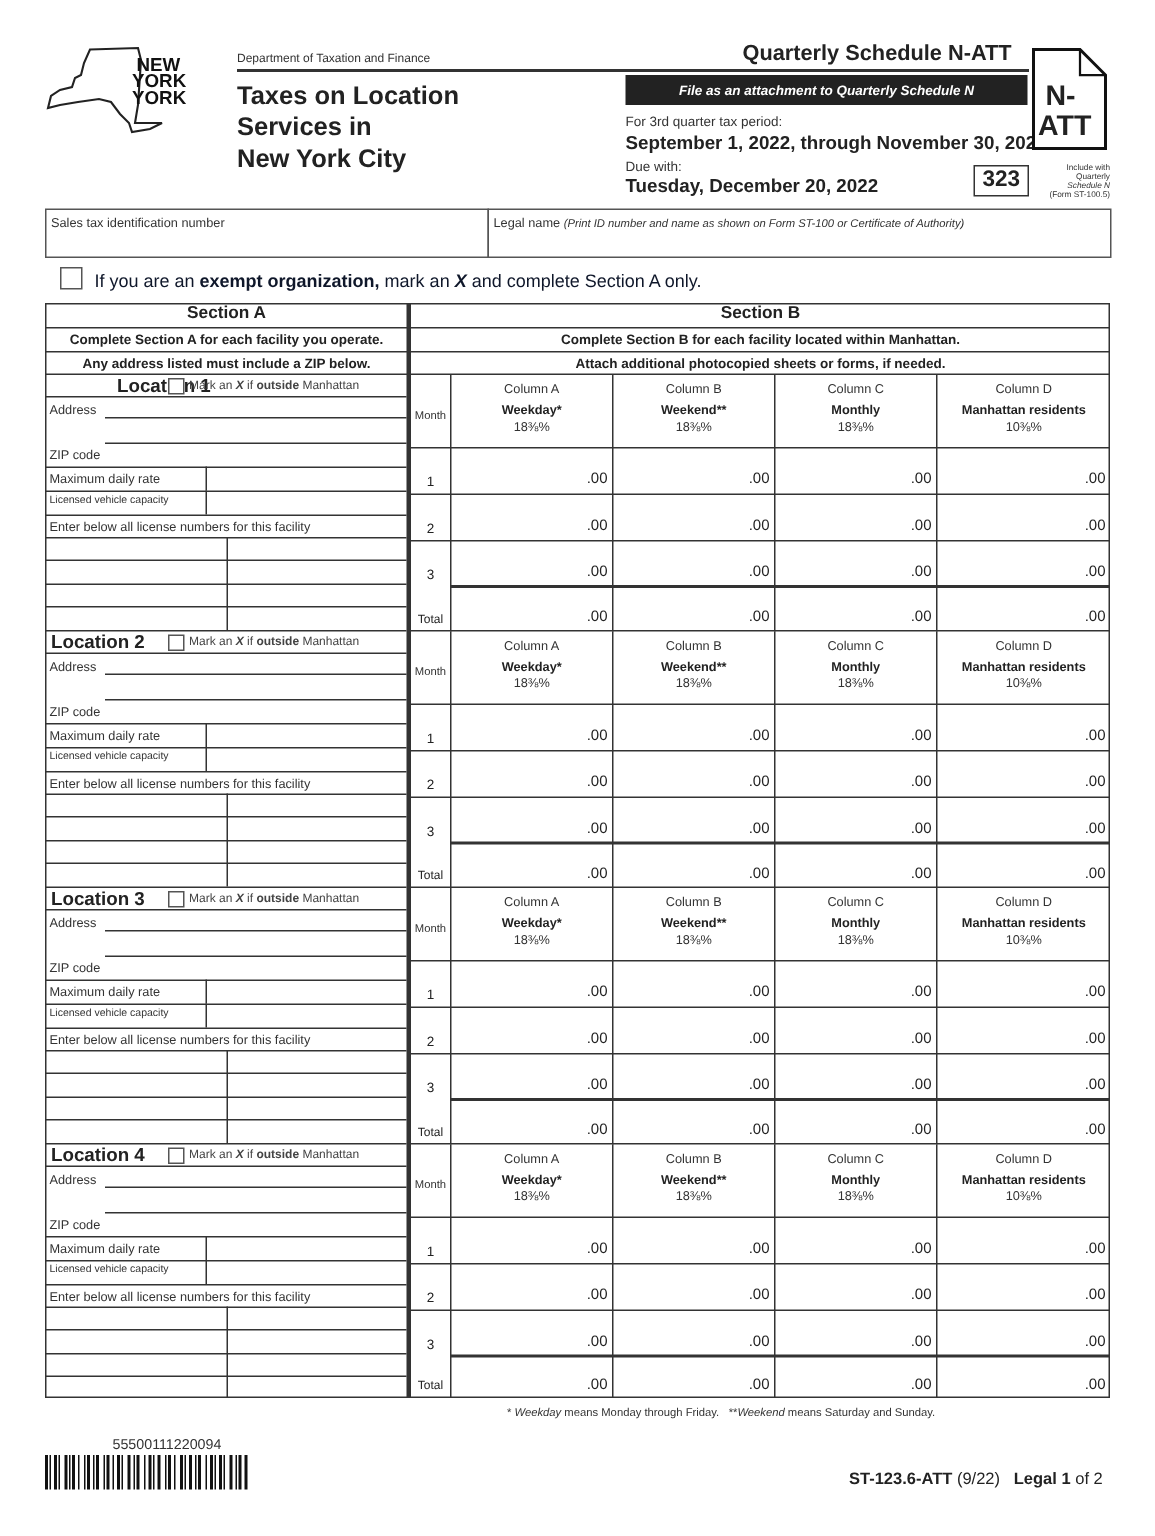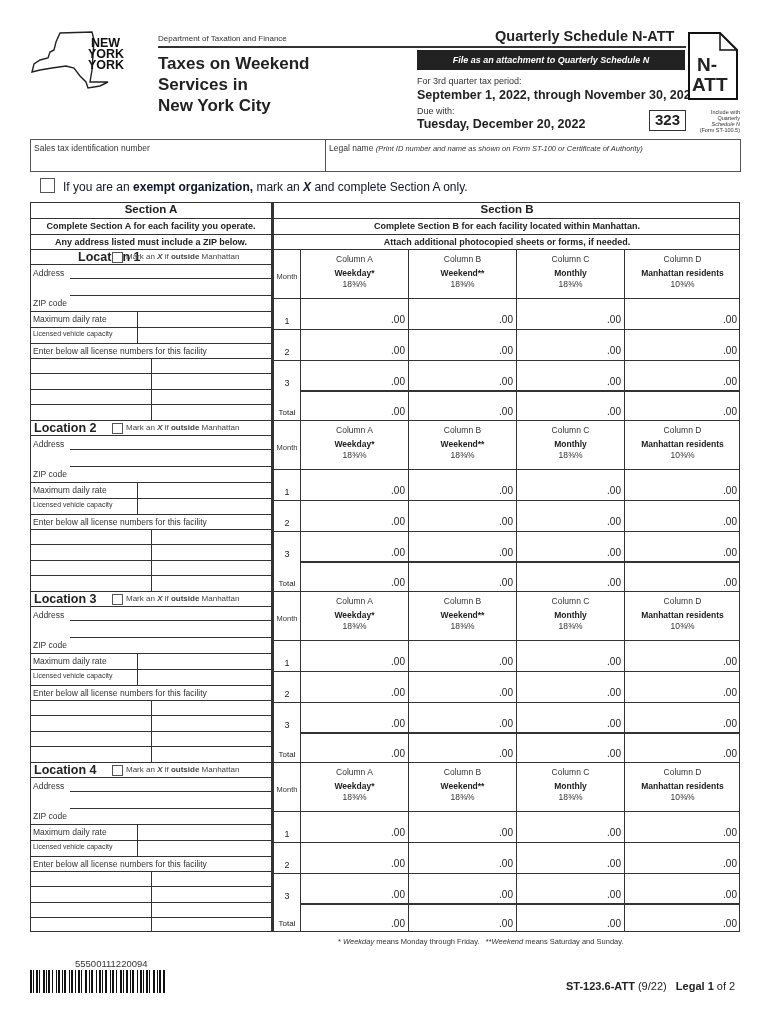--- a/index.html
+++ b/index.html
@@ -47,21 +47,21 @@
   </svg>
   <div class="abs logo-text" style="left:61px;top:8px;">NEW</div>
   <div class="abs logo-text" style="left:58px;top:19px;">YORK</div>
   <div class="abs logo-text" style="left:58px;top:30px;">YORK</div>
 </div>
 
 <div class="abs dept" style="left:158px;top:34px;">Department of Taxation and Finance</div>
 <div class="abs line" style="left:158px;top:46px;width:528px;height:1.5px;"></div>
 
 <div class="abs title" style="left:158px;top:53px;">
-  <div>Taxes on Weekend</div>
+  <div>Taxes on Location</div>
   <div>Services in</div>
   <div>New York City</div>
 </div>
 
 <div class="abs qs-title" style="left:495px;top:28px;">Quarterly Schedule N-ATT</div>
 <div class="abs black-bar" style="left:417px;top:50px;width:268px;height:20px;">File as an attachment to Quarterly Schedule N</div>
 
 <div class="abs small" style="left:417px;top:76px;">For 3rd quarter tax period:</div>
 <div class="abs period" style="left:417px;top:88px;">September 1, 2022, through November 30, 2022</div>
 <div class="abs small" style="left:417px;top:106px;">Due with:</div>

